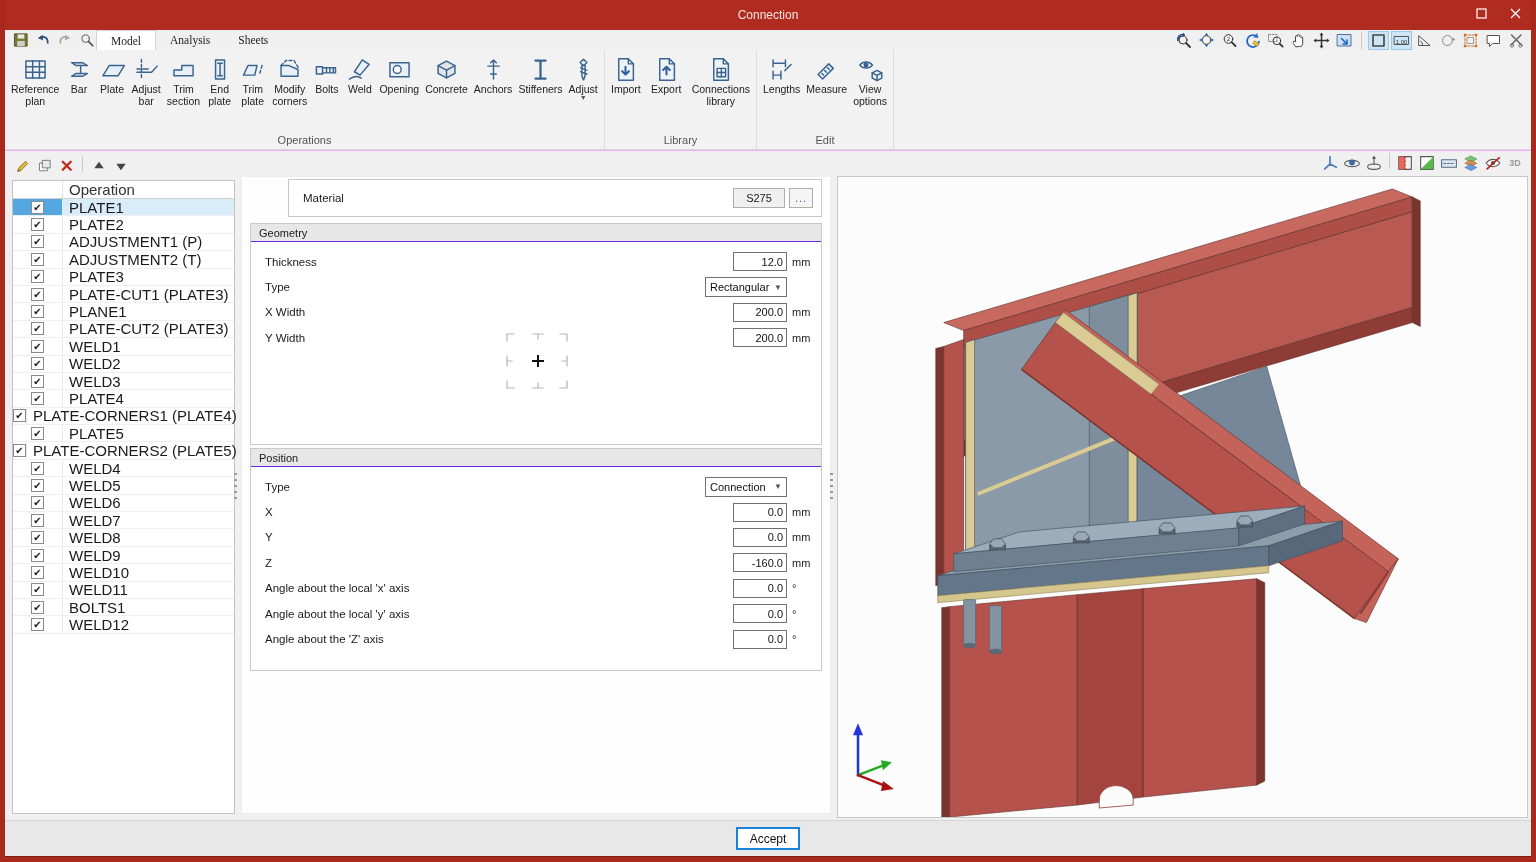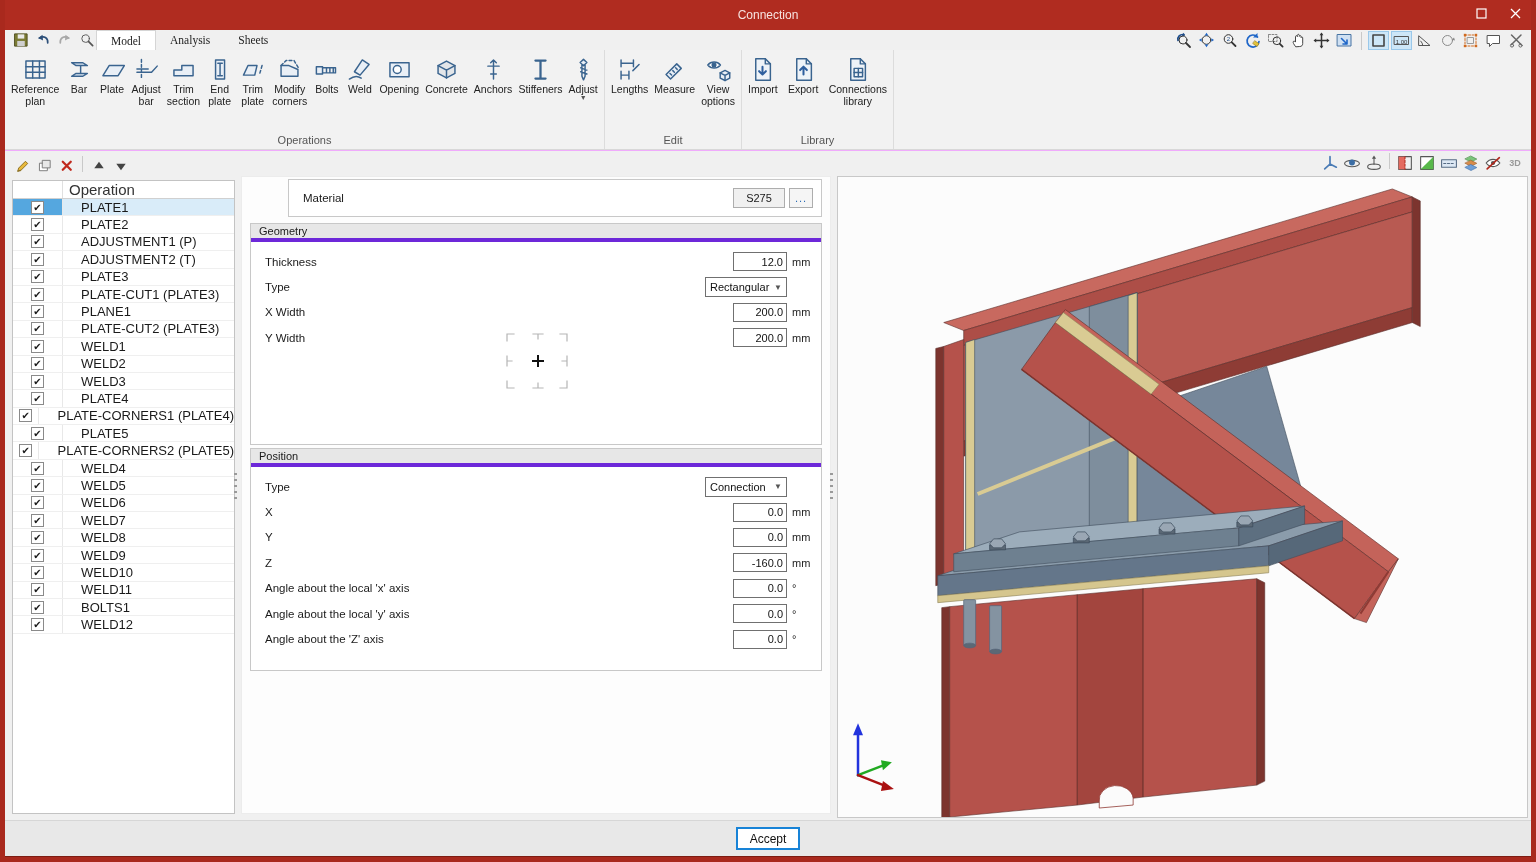--- a/index.html
+++ b/index.html
@@ -38,41 +38,41 @@
   
   .main{position:absolute;left:0;top:151px;width:1526px;height:669px;background:#f0f0f0;}
   #opstb{position:absolute;left:8px;top:5px;display:flex;align-items:center;gap:3px;}
   .stool{width:19px;height:18px;display:flex;align-items:center;justify-content:center;}
   .opsbox{position:absolute;left:7px;top:29px;width:223px;height:634px;background:#fff;border:1px solid #c3c3c3;}
   .listhead{display:flex;height:18px;border-bottom:1px solid #d0d0d0;align-items:center;}
   .hcb{width:50px;border-right:1px solid #e0e0e0;height:100%;}
   .hop{padding-left:6px;font-size:15px;color:#333;}
   .oprow{display:flex;height:17.4px;border-bottom:1px solid #efefef;align-items:stretch;}
   .cbcell{width:50px;display:flex;align-items:center;justify-content:center;border-right:1px solid #e8e8e8;}
-  .opcell{flex:1;font-size:13px;color:#1a1a1a;display:flex;align-items:center;padding-left:18px;white-space:nowrap;}
+  .opcell{flex:1;font-size:15px;color:#1a1a1a;display:flex;align-items:center;padding-left:6px;white-space:nowrap;}
   .oprow.selected .cbcell{background:#55a7df;}
   .oprow.selected .opcell{background:#d9ecf9;}
   .cb{width:13px;height:13px;background:#fff;border:1px solid #8a8a8a;font-size:10px;line-height:11px;
       text-align:center;color:#1a1a1a;}
   .splitter{position:absolute;top:0;bottom:0;width:8px;display:flex;align-items:center;justify-content:center;}
   .s1{left:226px;} .s2{left:822px;}
   .grip{width:3px;height:26px;background:
      repeating-linear-gradient(#9a9a9a 0 2px, transparent 2px 6px);}
   
   .props{position:absolute;left:236px;top:25px;width:590px;height:638px;background:#fdfdfd;border:1px solid #ececec;}
   .matrow{position:absolute;left:8px;right:8px;top:2px;height:38px;border:1px solid #c8c8c8;background:#fff;
      display:flex;align-items:center;padding:0 8px 0 14px;margin-left:38px;}
   .plabel{font-size:11.5px;color:#1a1a1a;flex:1;}
   .matbox{width:52px;height:20px;background:#f0f0f0;border:1px solid #adadad;font-size:11px;
      display:flex;align-items:center;justify-content:center;color:#1a1a1a;}
   .dotsbtn{width:24px;height:20px;border:1px solid #adadad;background:#f5f5f5;color:#2b6cb5;font-size:11px;
      display:flex;align-items:center;justify-content:center;margin-left:4px;letter-spacing:1px;}
   .grp{position:absolute;left:8px;right:8px;border:1px solid #c8c8c8;background:#fff;}
   .grp.geo{top:46px;height:222px;} .grp.pos{top:271px;height:223px;}
-  .ghead{height:18px;background:#e7e7e7;border-bottom:4px solid #6d28d9;font-size:11px;color:#1a1a1a;
+  .ghead{height:18px;background:#e7e7e7;border-bottom:1px solid #6d28d9;font-size:11px;color:#1a1a1a;
      display:flex;align-items:center;padding-left:8px;}
   .fields{padding-top:7px;}
   .prow{display:flex;align-items:center;height:25.4px;padding:0 10px 0 14px;}
   .pinput{width:54px;height:19px;border:1px solid #707070;font-size:11px;text-align:right;padding:0 3px;
      font-family:"Liberation Sans",sans-serif;background:#fff;color:#111;}
   .unit{width:24px;font-size:11px;color:#222;padding-left:5px;}
   .sel{width:82px;height:20px;border:1px solid #707070;background:#fff;font-size:11px;color:#111;
      display:flex;align-items:center;padding:0 4px;}
   .sel .sv{flex:1;} .chev{color:#555;font-size:8px;}
   .anchor-widget{position:absolute;left:263px;top:155px;}
@@ -399,20 +399,51 @@
               <span class="ric"><svg viewBox="0 0 24 24" fill="none" stroke="#3a648f" stroke-width="1.3" stroke-linejoin="round" stroke-linecap="round">
                   <path d="M12 3l3 2.8-3 2.8-3-2.8z" fill="#e9eff6"></path>
                   <path d="M10.6 8.2h2.8V18l-1.4 3.2L10.6 18zM9.5 10.5l5.5 2M9.5 14l5.5 2"></path>
                 </svg></span>
               <span class="rlabel">Adjust</span>
               <span class="rdrop">▼</span>
             </div>
           </div>
           <div class="glabel">Operations</div>
         </div>
+        <div class="rgroup" style="width: 152px;">
+          <div class="rbtns">
+            <div class="rbtn">
+              <span class="ric"><svg viewBox="0 0 24 24" fill="none" stroke="#3a648f" stroke-width="1.3" stroke-linejoin="round" stroke-linecap="round">
+                  <path d="M6 2.5h8.5l4.5 4.5v14.5H6z" fill="#eef3f8"></path>
+                  <path d="M14.5 2.5V7h4.5"></path>
+                  <path d="M12 9.5v7M9 13.5l3 3 3-3" stroke="#2e5f9e" stroke-width="1.8"></path>
+                </svg></span>
+              <span class="rlabel">Import</span>
+            </div>
+            <div class="rbtn">
+              <span class="ric"><svg viewBox="0 0 24 24" fill="none" stroke="#3a648f" stroke-width="1.3" stroke-linejoin="round" stroke-linecap="round">
+                  <path d="M6 2.5h8.5l4.5 4.5v14.5H6z" fill="#eef3f8"></path>
+                  <path d="M14.5 2.5V7h4.5"></path>
+                  <path d="M12 16.5v-7M9 12.5l3-3 3 3" stroke="#2e5f9e" stroke-width="1.8"></path>
+                </svg></span>
+              <span class="rlabel">Export</span>
+            </div>
+            <div class="rbtn">
+              <span class="ric"><svg viewBox="0 0 24 24" fill="none" stroke="#3a648f" stroke-width="1.3" stroke-linejoin="round" stroke-linecap="round">
+                  <path d="M6 2.5h8.5l4.5 4.5v14.5H6z" fill="#eef3f8"></path>
+                  <path d="M14.5 2.5V7h4.5"></path>
+                  <rect x="9" y="11" width="7.5" height="7.5"></rect>
+                  <path d="M12.75 11v7.5M9 14.75h7.5"></path>
+                </svg></span>
+              <span class="rlabel">Connections</span>
+              <span class="rlabel">library</span>
+            </div>
+          </div>
+          <div class="glabel">Library</div>
+        </div>
         <div class="rgroup" style="width: 137px;">
           <div class="rbtns">
             <div class="rbtn">
               <span class="ric"><svg viewBox="0 0 24 24" fill="none" stroke="#3a648f" stroke-width="1.3" stroke-linejoin="round" stroke-linecap="round">
                   <path d="M4.5 3.5v6M4.5 6.5h11M15.5 3.5v6M4.5 13.5v7M4.5 17h7M11.5 13.5v7M15 13l5.5-5.5"></path>
                 </svg></span>
               <span class="rlabel">Lengths</span>
             </div>
             <div class="rbtn">
               <span class="ric"><svg viewBox="0 0 24 24" fill="none" stroke="#3a648f" stroke-width="1.3" stroke-linejoin="round" stroke-linecap="round">
@@ -426,51 +457,20 @@
                   <path d="M2.5 8c2.8-3.6 8.4-3.6 11.2 0c-2.8 3.6-8.4 3.6-11.2 0z" fill="#fff"></path>
                   <circle cx="8" cy="8" r="1.6" fill="#3a648f"></circle>
                   <path d="M13.5 15l4.3-2.2 4.2 2.2v4.6l-4.2 2.2-4.3-2.2z" fill="#e9eff6"></path>
                   <path d="M13.5 15l4.3 2.2 4.2-2.2M17.8 17.2v4.6"></path>
                 </svg></span>
               <span class="rlabel">View</span>
               <span class="rlabel">options</span>
             </div>
           </div>
           <div class="glabel">Edit</div>
-        </div>
-        <div class="rgroup" style="width: 152px;">
-          <div class="rbtns">
-            <div class="rbtn">
-              <span class="ric"><svg viewBox="0 0 24 24" fill="none" stroke="#3a648f" stroke-width="1.3" stroke-linejoin="round" stroke-linecap="round">
-                  <path d="M6 2.5h8.5l4.5 4.5v14.5H6z" fill="#eef3f8"></path>
-                  <path d="M14.5 2.5V7h4.5"></path>
-                  <path d="M12 9.5v7M9 13.5l3 3 3-3" stroke="#2e5f9e" stroke-width="1.8"></path>
-                </svg></span>
-              <span class="rlabel">Import</span>
-            </div>
-            <div class="rbtn">
-              <span class="ric"><svg viewBox="0 0 24 24" fill="none" stroke="#3a648f" stroke-width="1.3" stroke-linejoin="round" stroke-linecap="round">
-                  <path d="M6 2.5h8.5l4.5 4.5v14.5H6z" fill="#eef3f8"></path>
-                  <path d="M14.5 2.5V7h4.5"></path>
-                  <path d="M12 16.5v-7M9 12.5l3-3 3 3" stroke="#2e5f9e" stroke-width="1.8"></path>
-                </svg></span>
-              <span class="rlabel">Export</span>
-            </div>
-            <div class="rbtn">
-              <span class="ric"><svg viewBox="0 0 24 24" fill="none" stroke="#3a648f" stroke-width="1.3" stroke-linejoin="round" stroke-linecap="round">
-                  <path d="M6 2.5h8.5l4.5 4.5v14.5H6z" fill="#eef3f8"></path>
-                  <path d="M14.5 2.5V7h4.5"></path>
-                  <rect x="9" y="11" width="7.5" height="7.5"></rect>
-                  <path d="M12.75 11v7.5M9 14.75h7.5"></path>
-                </svg></span>
-              <span class="rlabel">Connections</span>
-              <span class="rlabel">library</span>
-            </div>
-          </div>
-          <div class="glabel">Library</div>
         </div>
       </div>
   </div>
 
   <div class="main">
 
     <div id="opstb">
         <div class="stool">
           <span style="width:16px;height:16px;display:inline-flex;">
             <svg viewBox="0 0 17 17" fill="none" stroke-linejoin="round" stroke-linecap="round">

